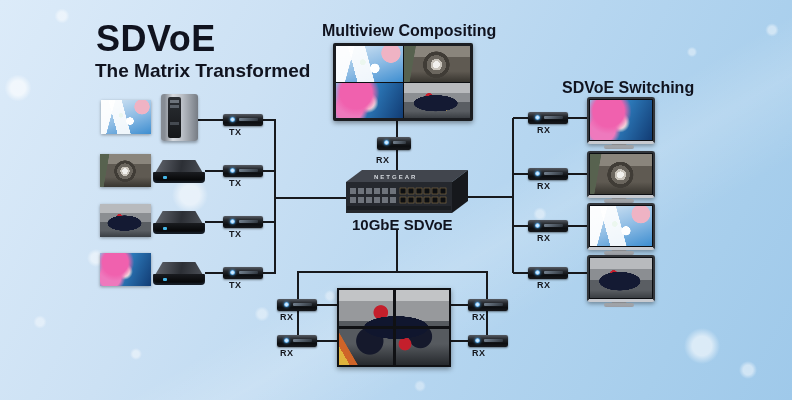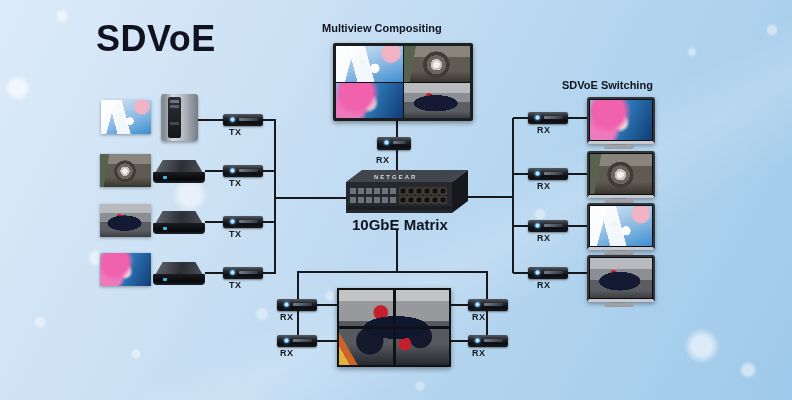--- a/index.html
+++ b/index.html
@@ -22,21 +22,21 @@
       radial-gradient(circle 9px at 772px 30px, rgba(255,255,255,.45) 0 40%, rgba(255,255,255,0) 75%),
       radial-gradient(circle 7px at 692px 52px, rgba(255,255,255,.4) 0 40%, rgba(255,255,255,0) 75%),
       radial-gradient(circle 8px at 420px 386px, rgba(255,255,255,.35) 0 40%, rgba(255,255,255,0) 75%),
       linear-gradient(150deg, rgba(255,255,255,0) 55%, rgba(255,255,255,.16) 62%, rgba(255,255,255,0) 72%),
       linear-gradient(118deg,#dcebf9 0%,#cce1f4 30%,#b6d6f0 60%,#a7ceec 85%,#9fc9ea 100%);
   }
   .abs{position:absolute;}
   
   .title-main{left:96px;top:18px;font-size:36px;font-weight:700;letter-spacing:.5px;}
   .title-sub{left:95px;top:60px;font-size:19px;font-weight:600;}
-  .sec-label{font-weight:700;font-size:11px;white-space:nowrap;}
+  .sec-label{font-weight:700;font-size:16px;white-space:nowrap;}
   .lab-multiview{left:322px;top:22px;}
   .lab-matrix{left:562px;top:79px;}
   .lab-switch{left:352px;top:216px;font-size:15px;}
   .lab-wall{left:296px;top:364px;font-size:17px;}
   .port-label{font-size:9px;font-weight:700;color:#14161c;letter-spacing:.5px;}
   
   .ph{box-shadow:0 1px 3px rgba(0,0,0,.35);}
   .ph-docs{background:
     linear-gradient(105deg, rgba(255,255,255,.95) 0 24%, rgba(255,255,255,0) 24.5%),
     linear-gradient(75deg, rgba(0,0,0,0) 28%, rgba(255,255,255,.9) 28% 50%, rgba(0,0,0,0) 50.5%),
@@ -148,23 +148,24 @@
       <line x1="487" y1="272" x2="487" y2="342"></line>
       <line x1="316" y1="305" x2="338" y2="305"></line>
       <line x1="316" y1="341" x2="338" y2="341"></line>
       <line x1="446" y1="305" x2="469" y2="305"></line>
       <line x1="446" y1="341" x2="469" y2="341"></line>
     </g>
     <polygon points="397,109 392,119 402,119" fill="#17191d"></polygon>
   </svg>
 
   <div class="abs title-main">SDVoE</div>
+  <div class="abs title-sub">The Matrix Transformed</div>
   <div class="abs sec-label lab-multiview">Multiview Compositing</div>
   <div class="abs sec-label lab-matrix">SDVoE Switching</div>
-  <div class="abs sec-label lab-switch">10GbE Matrix</div>
+  <div class="abs sec-label lab-switch">10GbE SDVoE</div>
 
   <div class="abs mvd">
     <div class="ph-docs"></div>
     <div class="ph-wheel"></div>
     <div class="ph-pink"></div>
     <div class="ph-car"></div>
   </div>
 
   <div class="abs epod" style="left:377px;top:137px;width:34px;height:13px;"></div>
   <div class="abs port-label" style="left:376px;top:155px;">RX</div>

